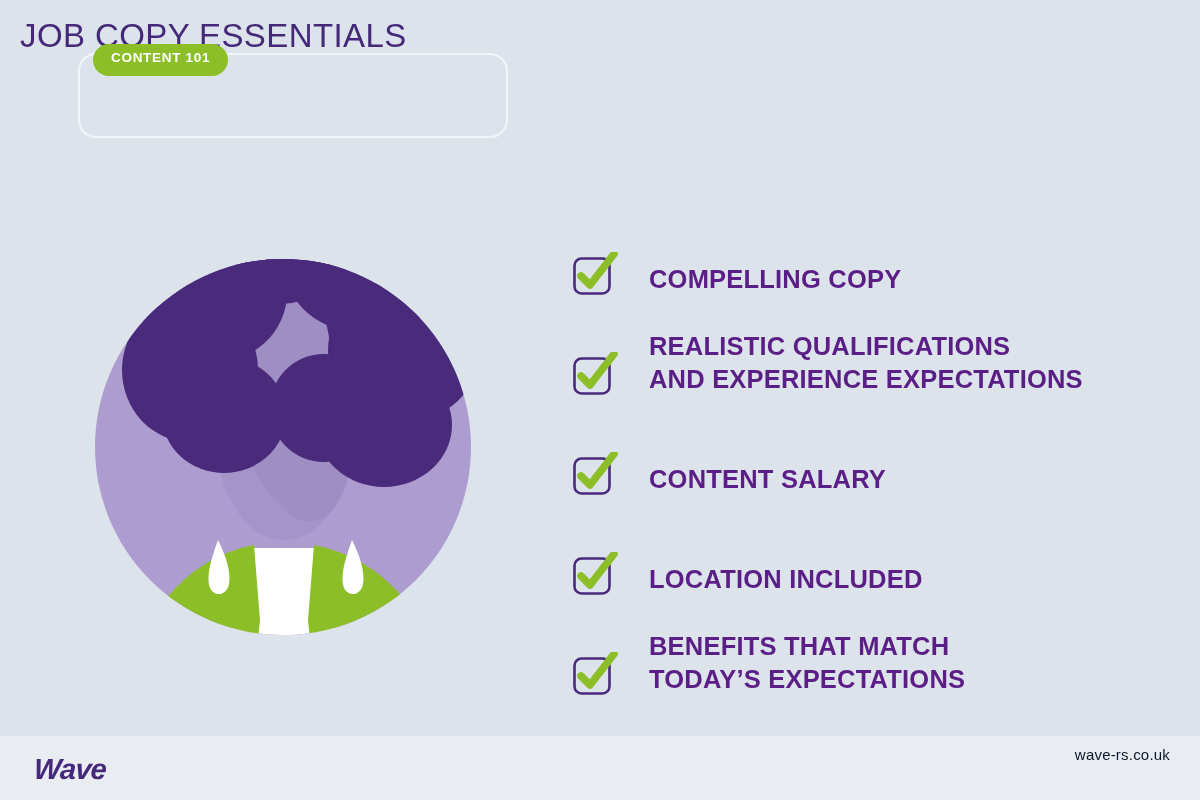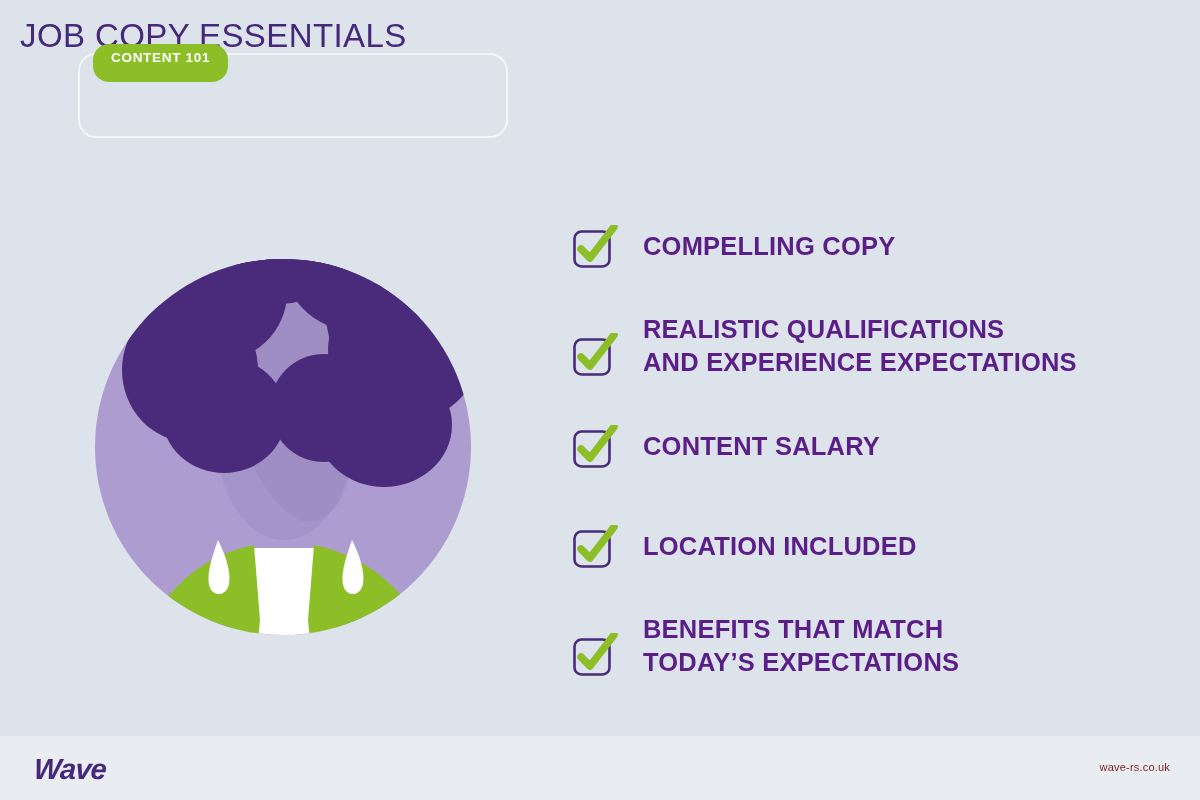--- a/index.html
+++ b/index.html
@@ -38,21 +38,21 @@
   }
   #badge {
     position: absolute;
     left: 93px;
     top: 44px;
     background: #8cbe28;
     color: #ffffff;
     font-size: 13.5px;
     font-weight: bold;
     letter-spacing: 0.7px;
-    padding: 6px 18px 17px 18px;
+    padding: 6px 18px 11px 18px;
     border-radius: 16px;
     white-space: nowrap;
   }
 
   
   #illustration {
     position: absolute;
     left: 84px;
     top: 200px;
     width: 400px;
@@ -61,22 +61,23 @@
 
   
   #checklist {
     position: absolute;
     left: 573px;
     top: 196px;
     width: 580px;
   }
   .check-row {
     display: flex;
-    align-items: center;
+    align-items: flex-end;
     height: 100px;
+    gap: 6px;
   }
   .checkbox {
     position: relative;
     width: 46px;
     height: 44px;
     flex: 0 0 46px;
     margin-top: 2px;
   }
   .checkbox svg {
     position: absolute;
@@ -112,23 +113,23 @@
     font-size: 29px;
     font-weight: bold;
     font-style: italic;
     color: #45287a;
     letter-spacing: -0.8px;
     transform: skewX(-4deg);
   }
   #site-url {
     position: absolute;
     right: 30px;
-    top: 25px;
-    font-size: 11px;
-    color: #7f1d1d;
+    top: 10px;
+    font-size: 15px;
+    color: #0f172a;
     letter-spacing: 0.2px;
   }
 </style>
 </head>
 <body>
 
 <div id="header-card"></div>
 <div id="title">JOB COPY ESSENTIALS</div>
 <div id="badge">CONTENT 101</div>
 

